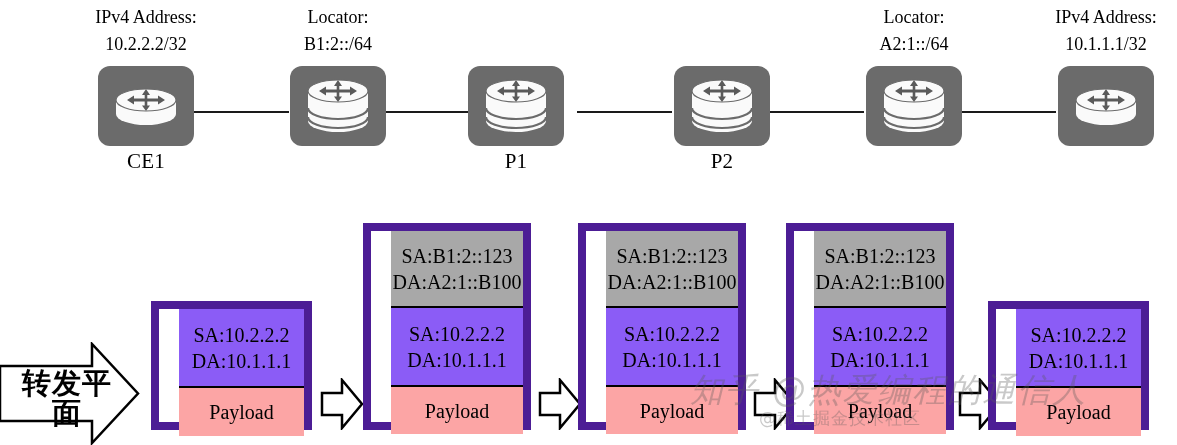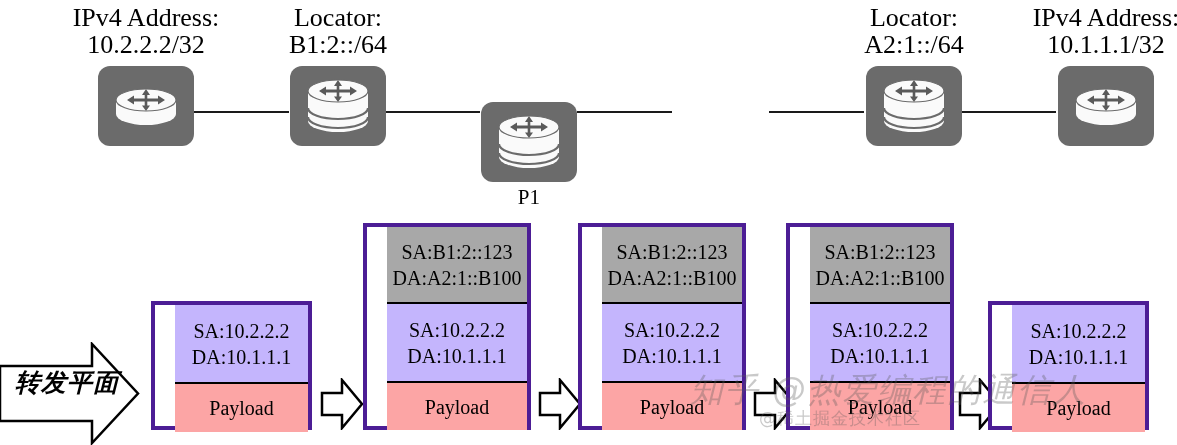--- a/index.html
+++ b/index.html
@@ -46,63 +46,62 @@
     letter-spacing: .2px;
   }
 
   .node-caption {
     position: absolute;
     width: 230px;
     left: 50%;
     transform: translateX(-50%);
     top: -62px;
     text-align: center;
-    font-size: 26px;
+    font-size: 18px;
     line-height: 27px;
     white-space: pre-line;
   }
 
   
   .packet {
     position: absolute;
     box-sizing: border-box;
-    border: 4px solid #4c1d95;
+    border: 8px solid #4c1d95;
     background: #ffffff;
     padding-left: 20px;
   }
   .seg {
     box-sizing: border-box;
     text-align: center;
     font-size: 20px;
     line-height: 26px;
     display: flex;
     flex-direction: column;
     justify-content: center;
     align-items: center;
   }
   .seg.outer { background: #a8a8a8; border-bottom: 2px solid #000; }
-  .seg.inner { background: #c4b5fd; border-bottom: 2px solid #000; }
+  .seg.inner { background: #8b5cf6; border-bottom: 2px solid #000; }
   .seg.payload { background: #fca5a5; }
   .seg .ln { white-space: nowrap; }
 
   
   .small-arrow { position: absolute; }
   #plane-arrow { position: absolute; left: 0; top: 342px; }
   #plane-arrow-text {
     position: absolute;
     left: 8px;
     top: 368px;
     width: 118px;
     text-align: center;
-    font-size: 25px;
+    font-size: 29px;
     line-height: 30px;
     font-family: "DejaVu Sans", "Liberation Sans", sans-serif;
     font-weight: 700;
     letter-spacing: 1px;
-    font-style: italic;
   }
 
   
   #watermark {
     position: absolute;
     left: 690px;
     top: 372px;
     font-family: "DejaVu Sans", "Liberation Sans", sans-serif;
     color: rgba(90,90,90,0.33);
     pointer-events: none;
@@ -131,20 +130,21 @@
         <rect x="3" y="20" width="60" height="14" fill="#fafafa"></rect>
         <ellipse cx="33" cy="20" rx="30" ry="11" fill="#fafafa"></ellipse>
         <ellipse cx="33" cy="20" rx="30" ry="11" fill="none" stroke="#6b6b6b" stroke-width="1.2"></ellipse>
         <g fill="#5a5a5a">
           <path d="M14 20 L21 15.5 L21 18.6 L45 18.6 L45 15.5 L52 20 L45 24.5 L45 21.4 L21 21.4 L21 24.5 Z"></path>
           <path d="M33 9 L37 15 L34.3 15 L34.3 21 L31.7 21 L31.7 15 L29 15 Z"></path>
           <path d="M33 31 L29 25.5 L31.7 25.5 L31.7 20.5 L34.3 20.5 L34.3 25.5 L37 25.5 Z"></path>
         </g>
       </svg>
     </div>
+    <div class="node-label">CE1</div>
   </div>
 
   <div class="node" style="left:290px;">
     <div class="node-caption">Locator:
 B1:2::/64</div>
     <div class="node-box">
       <svg width="66" height="62" viewBox="0 0 66 62">
         <ellipse cx="33" cy="46" rx="30" ry="11" fill="#fafafa"></ellipse>
         <rect x="3" y="16" width="60" height="30" fill="#fafafa"></rect>
         <ellipse cx="33" cy="16" rx="30" ry="11" fill="#fafafa"></ellipse>
@@ -153,58 +153,76 @@
         <path d="M3 42 a30 11 0 0 0 60 0" fill="none" stroke="#6b6b6b" stroke-width="2.2"></path>
         <g fill="#5a5a5a">
           <path d="M14 16 L21 11.5 L21 14.6 L45 14.6 L45 11.5 L52 16 L45 20.5 L45 17.4 L21 17.4 L21 20.5 Z"></path>
           <path d="M33 5 L37 11 L34.3 11 L34.3 17 L31.7 17 L31.7 11 L29 11 Z"></path>
           <path d="M33 27 L29 21.5 L31.7 21.5 L31.7 16.5 L34.3 16.5 L34.3 21.5 L37 21.5 Z"></path>
         </g>
       </svg>
     </div>
   </div>
 
-  <div class="node" style="left:481px;margin-top:36px;">
+  <div class="node" style="left:468px;">
     <div class="node-box">
       <svg width="66" height="62" viewBox="0 0 66 62">
         <ellipse cx="33" cy="46" rx="30" ry="11" fill="#fafafa"></ellipse>
         <rect x="3" y="16" width="60" height="30" fill="#fafafa"></rect>
         <ellipse cx="33" cy="16" rx="30" ry="11" fill="#fafafa"></ellipse>
         <ellipse cx="33" cy="16" rx="30" ry="11" fill="none" stroke="#6b6b6b" stroke-width="1.2"></ellipse>
         <path d="M3 33 a30 11 0 0 0 60 0" fill="none" stroke="#6b6b6b" stroke-width="2.2"></path>
         <path d="M3 42 a30 11 0 0 0 60 0" fill="none" stroke="#6b6b6b" stroke-width="2.2"></path>
         <g fill="#5a5a5a">
           <path d="M14 16 L21 11.5 L21 14.6 L45 14.6 L45 11.5 L52 16 L45 20.5 L45 17.4 L21 17.4 L21 20.5 Z"></path>
           <path d="M33 5 L37 11 L34.3 11 L34.3 17 L31.7 17 L31.7 11 L29 11 Z"></path>
           <path d="M33 27 L29 21.5 L31.7 21.5 L31.7 16.5 L34.3 16.5 L34.3 21.5 L37 21.5 Z"></path>
         </g>
       </svg>
     </div>
     <div class="node-label">P1</div>
   </div>
 
-
-  <div class="node" style="left:866px;">
-    <div class="node-caption">Locator:
-A2:1::/64</div>
+  <div class="node" style="left:674px;">
     <div class="node-box">
       <svg width="66" height="62" viewBox="0 0 66 62">
         <ellipse cx="33" cy="46" rx="30" ry="11" fill="#fafafa"></ellipse>
         <rect x="3" y="16" width="60" height="30" fill="#fafafa"></rect>
         <ellipse cx="33" cy="16" rx="30" ry="11" fill="#fafafa"></ellipse>
         <ellipse cx="33" cy="16" rx="30" ry="11" fill="none" stroke="#6b6b6b" stroke-width="1.2"></ellipse>
         <path d="M3 33 a30 11 0 0 0 60 0" fill="none" stroke="#6b6b6b" stroke-width="2.2"></path>
         <path d="M3 42 a30 11 0 0 0 60 0" fill="none" stroke="#6b6b6b" stroke-width="2.2"></path>
         <g fill="#5a5a5a">
           <path d="M14 16 L21 11.5 L21 14.6 L45 14.6 L45 11.5 L52 16 L45 20.5 L45 17.4 L21 17.4 L21 20.5 Z"></path>
           <path d="M33 5 L37 11 L34.3 11 L34.3 17 L31.7 17 L31.7 11 L29 11 Z"></path>
           <path d="M33 27 L29 21.5 L31.7 21.5 L31.7 16.5 L34.3 16.5 L34.3 21.5 L37 21.5 Z"></path>
         </g>
       </svg>
     </div>
+    <div class="node-label">P2</div>
+  </div>
+
+  <div class="node" style="left:866px;">
+    <div class="node-caption">Locator:
+A2:1::/64</div>
+    <div class="node-box">
+      <svg width="66" height="62" viewBox="0 0 66 62">
+        <ellipse cx="33" cy="46" rx="30" ry="11" fill="#fafafa"></ellipse>
+        <rect x="3" y="16" width="60" height="30" fill="#fafafa"></rect>
+        <ellipse cx="33" cy="16" rx="30" ry="11" fill="#fafafa"></ellipse>
+        <ellipse cx="33" cy="16" rx="30" ry="11" fill="none" stroke="#6b6b6b" stroke-width="1.2"></ellipse>
+        <path d="M3 33 a30 11 0 0 0 60 0" fill="none" stroke="#6b6b6b" stroke-width="2.2"></path>
+        <path d="M3 42 a30 11 0 0 0 60 0" fill="none" stroke="#6b6b6b" stroke-width="2.2"></path>
+        <g fill="#5a5a5a">
+          <path d="M14 16 L21 11.5 L21 14.6 L45 14.6 L45 11.5 L52 16 L45 20.5 L45 17.4 L21 17.4 L21 20.5 Z"></path>
+          <path d="M33 5 L37 11 L34.3 11 L34.3 17 L31.7 17 L31.7 11 L29 11 Z"></path>
+          <path d="M33 27 L29 21.5 L31.7 21.5 L31.7 16.5 L34.3 16.5 L34.3 21.5 L37 21.5 Z"></path>
+        </g>
+      </svg>
+    </div>
   </div>
 
   <div class="node" style="left:1058px;">
     <div class="node-caption">IPv4 Address:
 10.1.1.1/32</div>
     <div class="node-box">
       <svg width="66" height="52" viewBox="0 0 66 52">
         <ellipse cx="33" cy="34" rx="30" ry="11" fill="#fafafa"></ellipse>
         <rect x="3" y="20" width="60" height="14" fill="#fafafa"></rect>
         <ellipse cx="33" cy="20" rx="30" ry="11" fill="#fafafa"></ellipse>

